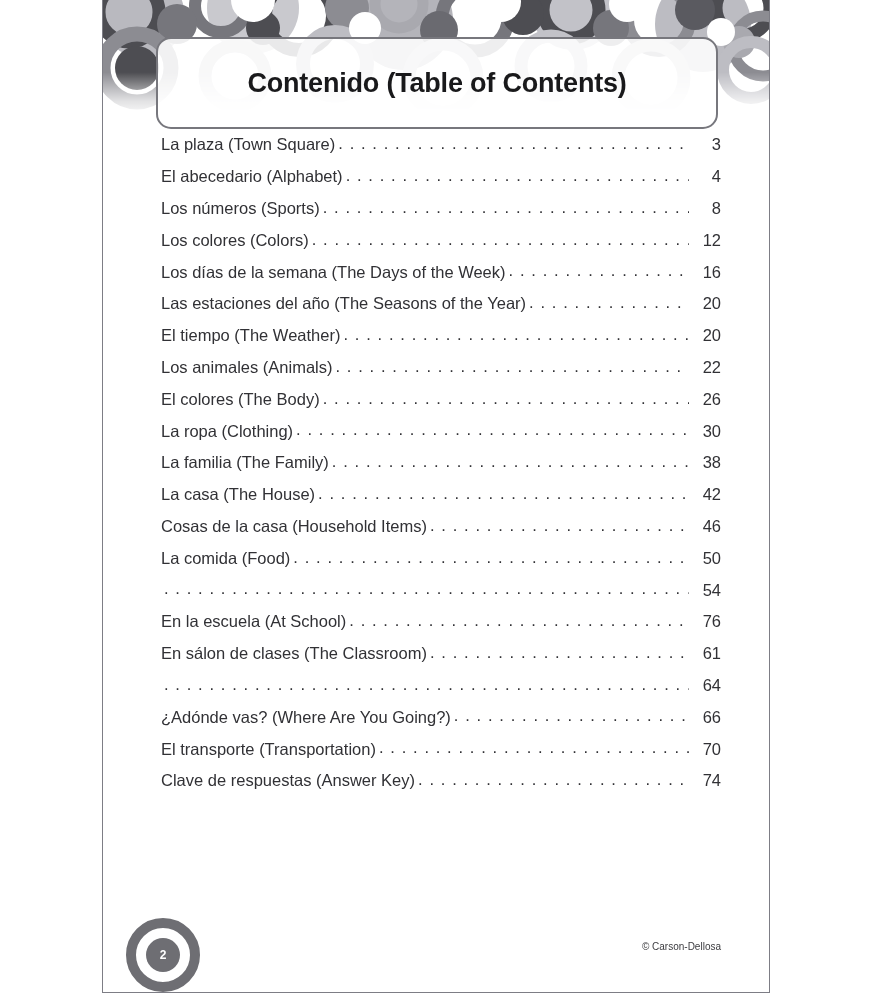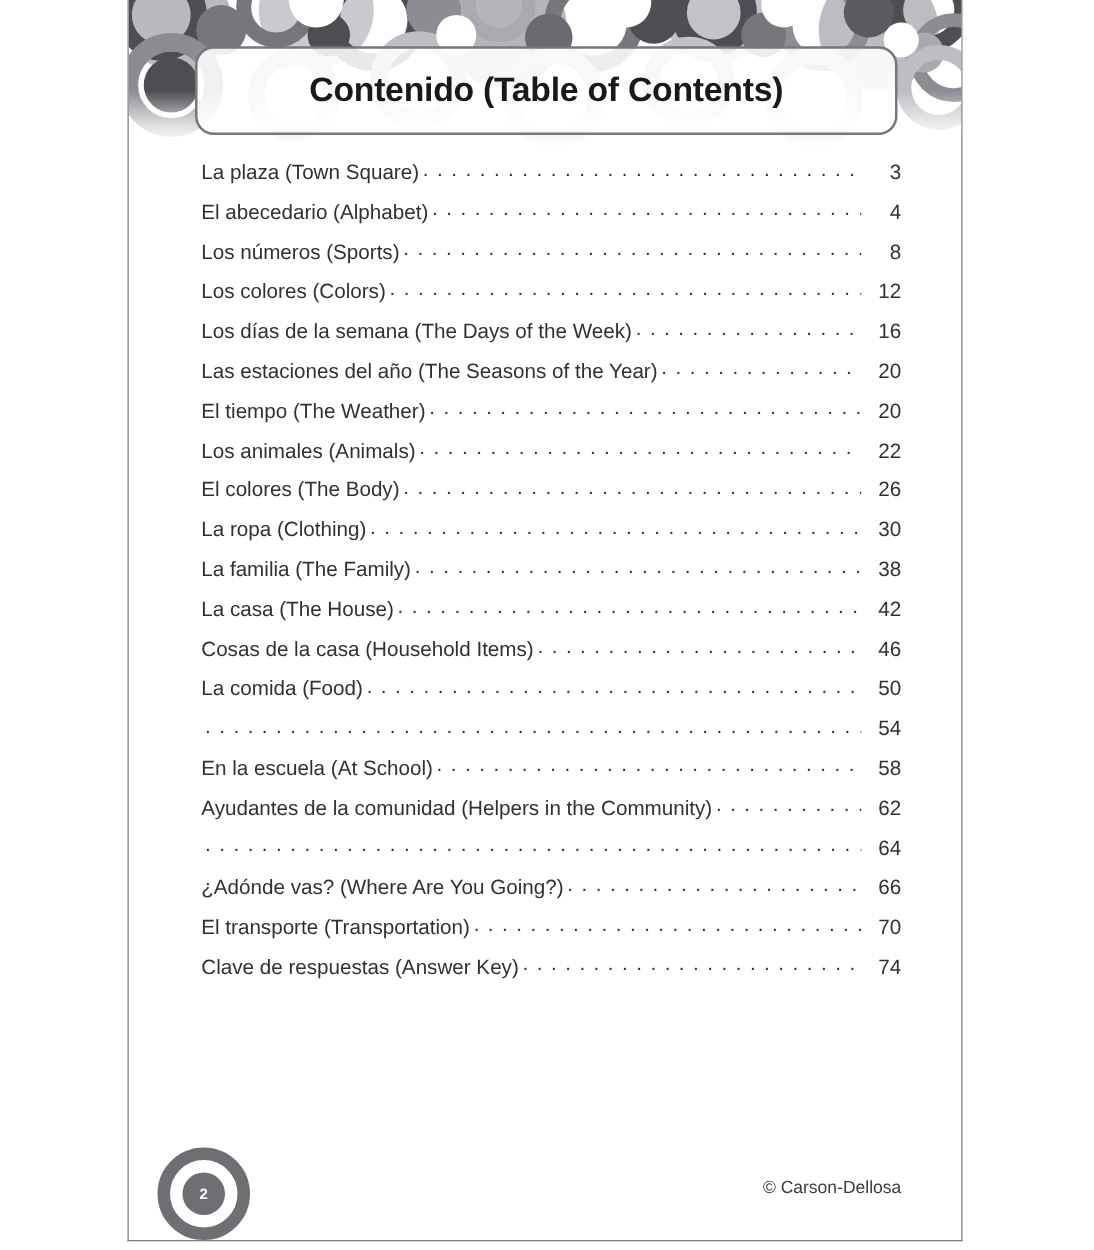--- a/index.html
+++ b/index.html
@@ -42,21 +42,21 @@
   #header-band svg {
     display: block;
   }
 
   
   #title-box {
     position: absolute;
     left: 53px;
     top: 39px;
     width: 562px;
-    height: 71px;
+    height: 92px;
     border: 2px solid #77777d;
     border-radius: 15px;
     background: rgba(255,255,255,0.88);
     box-sizing: border-box;
     display: flex;
     align-items: center;
     justify-content: center;
   }
   #title-text {
     font-size: 27px;
@@ -68,21 +68,21 @@
 
   
   #toc-list {
     position: absolute;
     left: 58px;
     top: 131px;
     width: 560px;
   }
   .toc-row {
     display: flex;
-    align-items: flex-start;
+    align-items: center;
     height: 31.8px;
     font-size: 16.5px;
     color: #313135;
     white-space: nowrap;
   }
   .toc-label {
     flex: 0 0 auto;
   }
   .toc-leader {
     flex: 1 1 auto;
@@ -125,21 +125,21 @@
     align-items: center;
     justify-content: center;
     font-size: 12px;
     font-weight: bold;
     color: #ffffff;
   }
   #copyright {
     position: absolute;
     right: 48px;
     top: 943px;
-    font-size: 14px;
+    font-size: 10px;
     color: #3b3b3f;
     white-space: nowrap;
   }
 </style>
 </head>
 <body>
 
 <div id="page-sheet">
 
   <div id="header-band">
@@ -278,26 +278,26 @@
         <span class="toc-leader"></span>
         <span class="toc-page">50</span>
       </div>
       <div class="toc-row">
         <span class="toc-leader"></span>
         <span class="toc-page">54</span>
       </div>
       <div class="toc-row">
         <span class="toc-label">En la escuela (At School)</span>
         <span class="toc-leader"></span>
-        <span class="toc-page">58</span>
-      </div>
-      <div class="toc-row">
-        <span class="toc-label">Ayudantes de la comunidad (Helpers in the Community)</span>
-        <span class="toc-leader"></span>
-        <span class="toc-page">62</span>
+        <span class="toc-page">76</span>
+      </div>
+      <div class="toc-row">
+        <span class="toc-label">En sálon de clases (The Classroom)</span>
+        <span class="toc-leader"></span>
+        <span class="toc-page">61</span>
       </div>
       <div class="toc-row">
         <span class="toc-leader"></span>
         <span class="toc-page">64</span>
       </div>
       <div class="toc-row">
         <span class="toc-label">¿Adónde vas? (Where Are You Going?)</span>
         <span class="toc-leader"></span>
         <span class="toc-page">66</span>
       </div>

